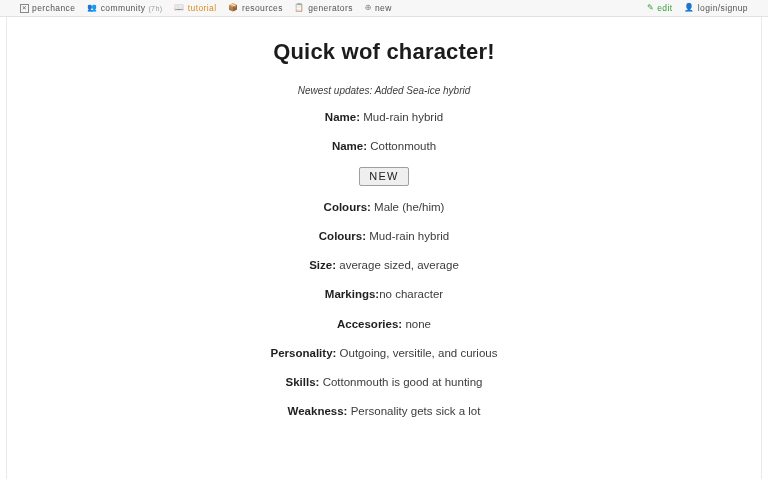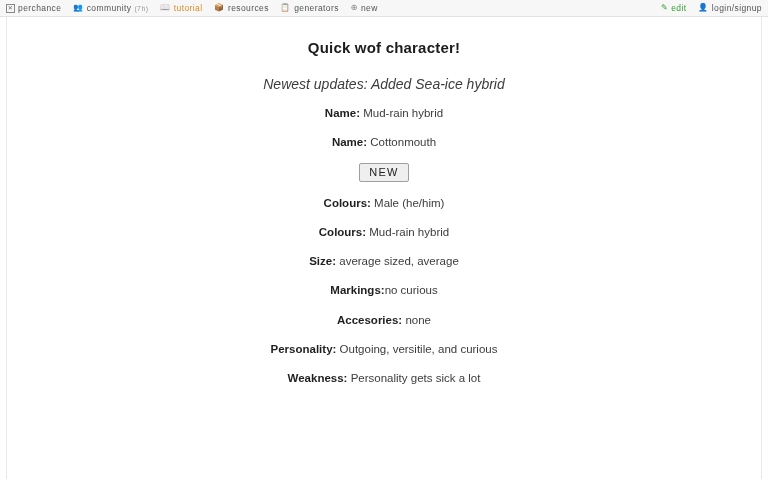--- a/index.html
+++ b/index.html
@@ -15,21 +15,21 @@
     overflow: hidden;
   }
 
   
   .topbar {
     height: 17px;
     background: #f7f7f7;
     border-bottom: 1px solid #e2e2e2;
     display: flex;
     align-items: center;
-    padding: 0 0;
+    padding: 0 14px;
     font-size: 8.5px;
     color: #555555;
     letter-spacing: 0.4px;
     box-sizing: border-box;
   }
   .nav-left {
     display: flex;
     align-items: center;
     gap: 0;
     flex: 1;
@@ -84,29 +84,29 @@
     border-left: 1px solid #e9e9e9;
     border-right: 1px solid #e9e9e9;
     margin: 0 6px;
     background: #ffffff;
   }
   .content {
     padding-top: 14px;
     text-align: center;
   }
   h1.title {
-    font-size: 15px;
+    font-size: 22px;
     font-weight: bold;
     color: #1c1c1c;
     margin: 8px 0 0 0;
     letter-spacing: 0.2px;
   }
   .updates {
     font-style: italic;
-    font-size: 14px;
+    font-size: 10px;
     color: #3c3c3c;
     margin-top: 20px;
   }
   .field {
     font-size: 11.5px;
     color: #3c3c3c;
     margin-top: 13px;
     line-height: 1.4;
   }
   .field .label {
@@ -182,19 +182,20 @@
       </div>
 
     <div class="new-btn-wrap">
       <button class="new-btn">NEW</button>
     </div>
 
     <div id="fields-after">
         <div class="field"><span class="label">Colours:</span> <span>Male (he/him)</span></div>
         <div class="field"><span class="label">Colours:</span> <span>Mud-rain hybrid</span></div>
         <div class="field"><span class="label">Size:</span> <span>average sized, average</span></div>
-        <div class="field"><span class="label">Markings:</span><span>no curious</span></div>
+        <div class="field"><span class="label">Markings:</span><span>no character</span></div>
         <div class="field"><span class="label">Accesories:</span> <span>none</span></div>
         <div class="field"><span class="label">Personality:</span> <span>Outgoing, versitile, and curious</span></div>
+        <div class="field"><span class="label">Skills:</span> <span>Cottonmouth is good at hunting</span></div>
         <div class="field"><span class="label">Weakness:</span> <span>Personality gets sick a lot</span></div>
       </div>
   </div>
 </div>
 
 </body></html>

